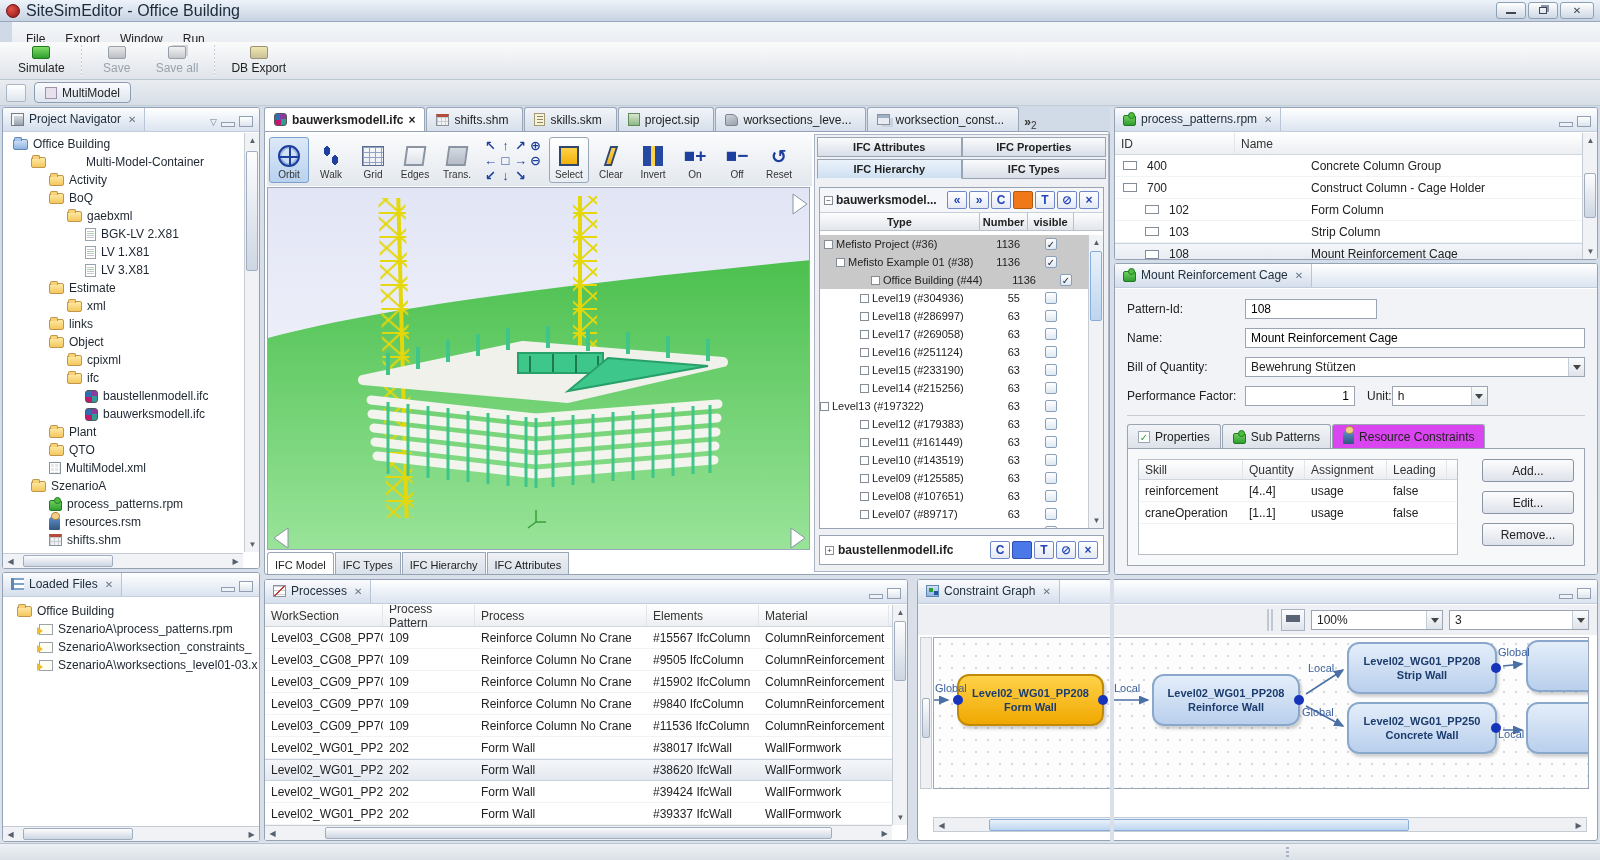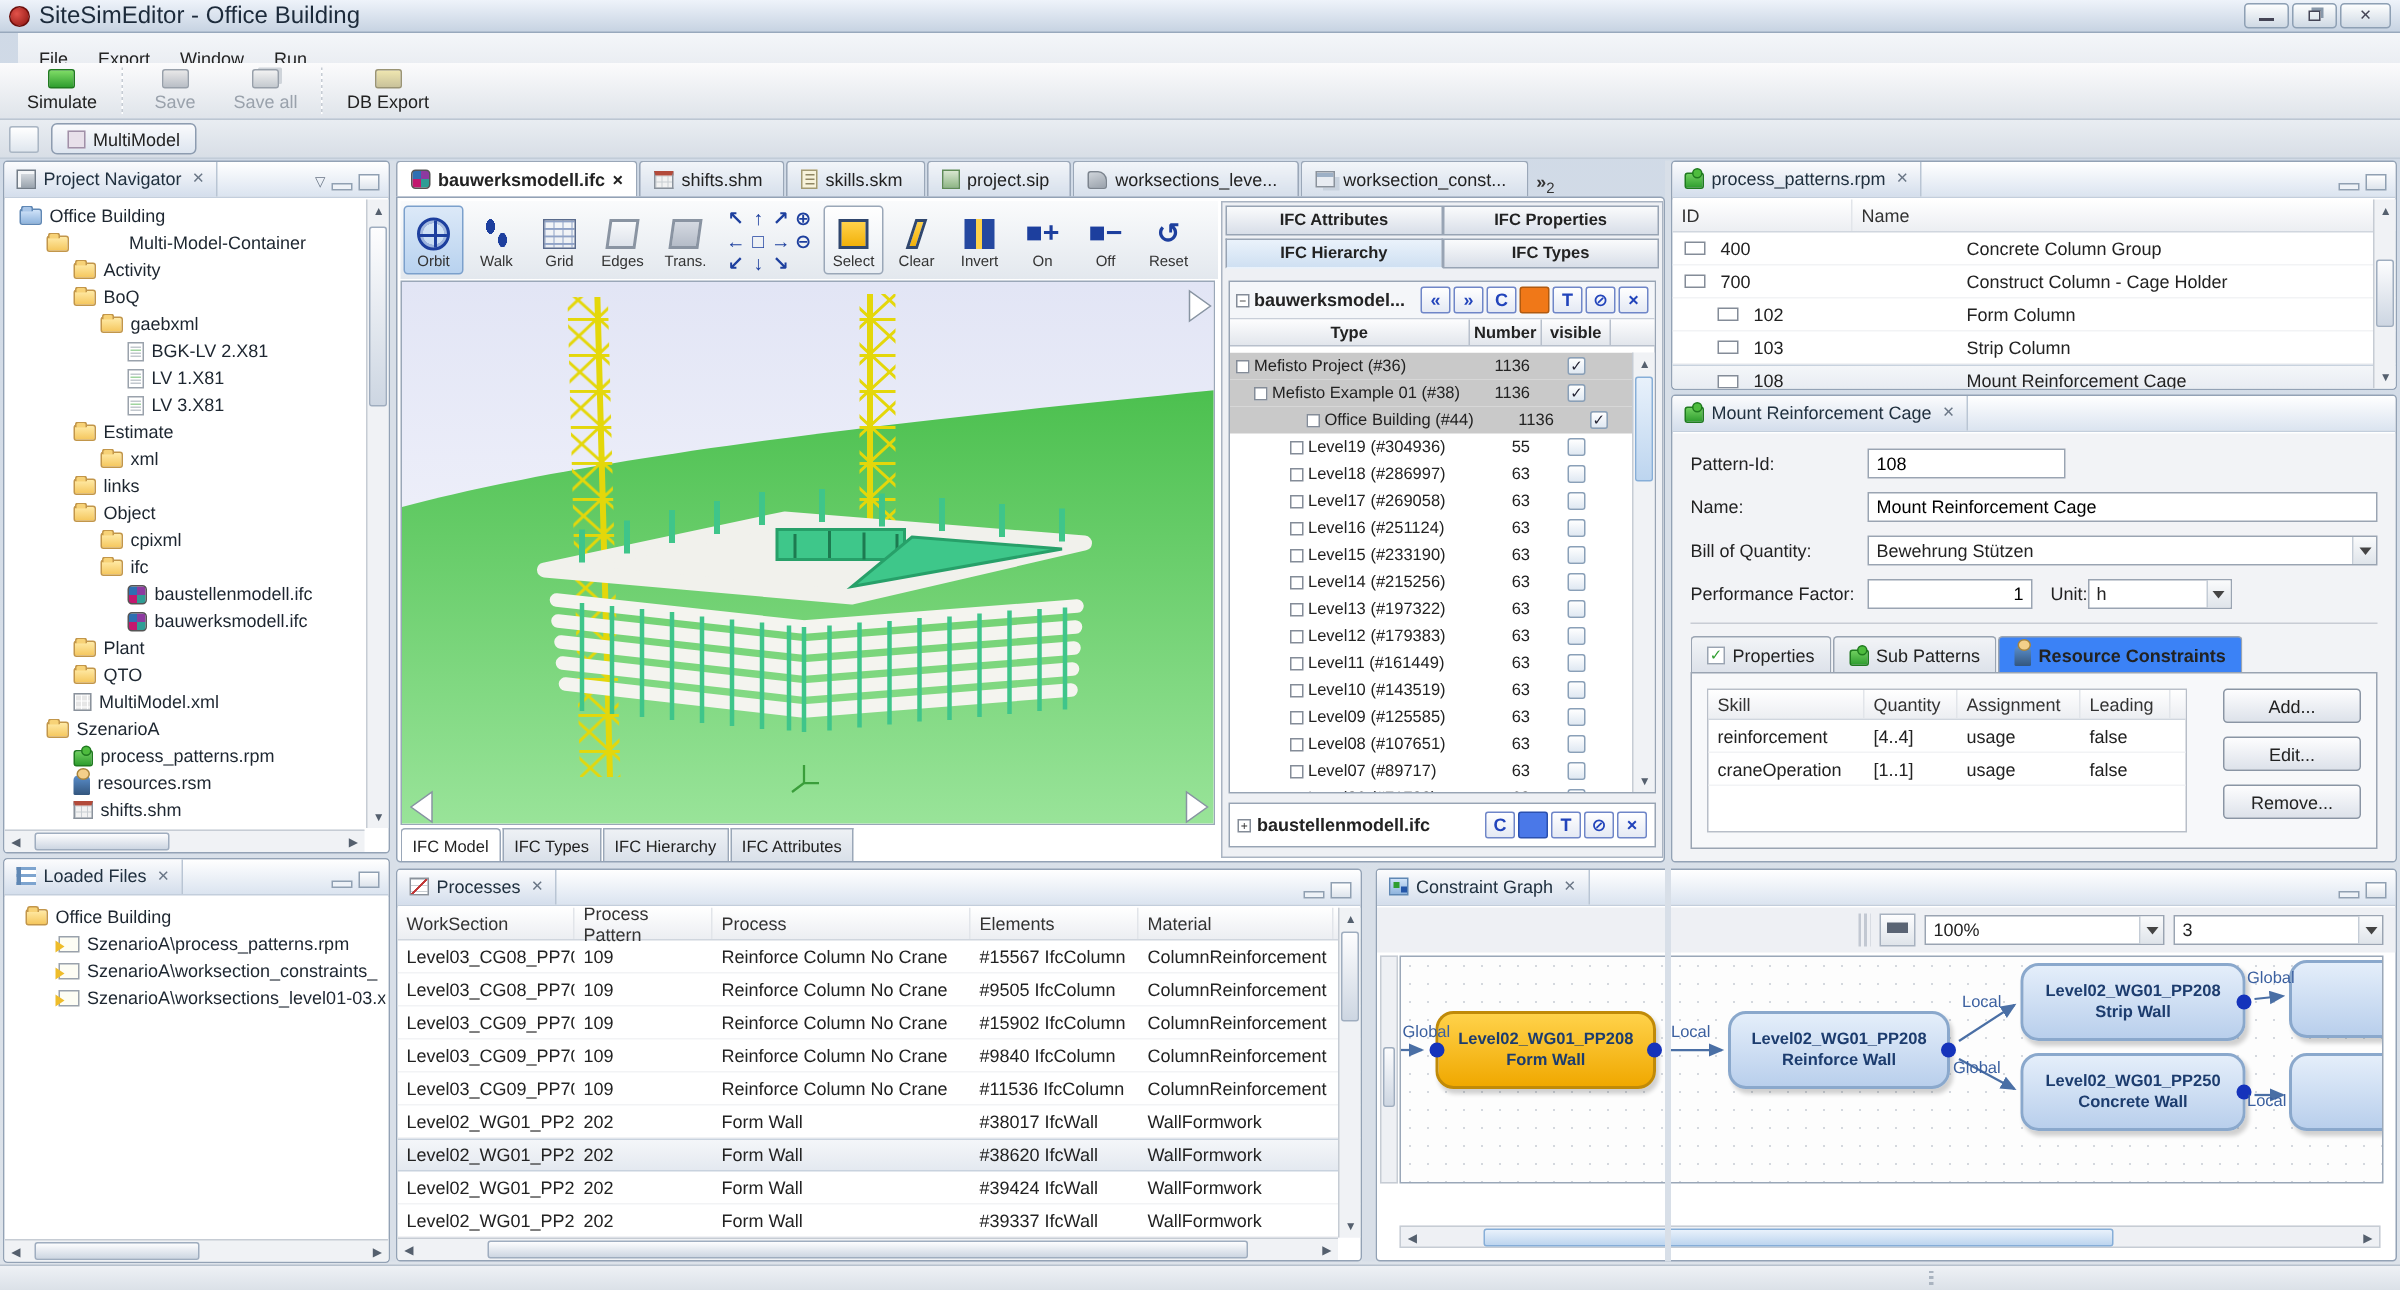--- a/index.html
+++ b/index.html
@@ -136,34 +136,34 @@
   .cagebody{position:absolute;inset:25px 0 0 0;background:#f2f3f6;padding:10px 12px}
   .frow{display:flex;align-items:center;margin-bottom:9px}
   .flabel{width:118px;color:#222}
   .tfield{height:20px;border:1px solid #9aa4b2;background:#fff;padding:1px 5px;font:inherit}
   .combo{height:20px;border:1px solid #9aa4b2;background:#fff;display:flex;align-items:center;padding-left:5px;position:relative}
   .combo .carr{margin-left:auto;width:16px;height:100%;display:flex;align-items:center;justify-content:center;border-left:1px solid #c4ccd6;background:linear-gradient(#fafbfc,#dfe4ea)}
   .tri{width:0;height:0;border-left:4px solid transparent;border-right:4px solid transparent;border-top:5px solid #444}
   .cagesep{border-top:1px solid #c8ccd4;margin:4px 0 8px}
   .cagetabs{display:flex;gap:1px;margin-bottom:0}
   .ctab{display:flex;align-items:center;gap:5px;padding:4px 10px;border:1px solid #9aa4b2;border-bottom:none;border-radius:3px 3px 0 0;background:linear-gradient(#f2f4f7,#dde2ea)}
-  .ctab.sel{background:#3b82f6;font-weight:bold;position:relative;z-index:2}
+  .ctab.sel{background:#d946ef;font-weight:normal;position:relative;z-index:2}
   .ic-check{width:12px;height:12px;background:#fff;border:1px solid #9aa4b2;color:#2f9e2f;font-size:10px;line-height:11px;text-align:center;font-weight:bold}
   .cgroup{border:1px solid #9aa4b2;background:#f7f8fa;padding:10px;display:flex;gap:10px;min-height:118px}
   .ctable{width:320px;border:1px solid #b8bec8;background:#fff}
   .ctable .etable-head{height:20px}
   .cc-skill{width:104px}.cc-qty{width:62px}.cc-asg{width:82px}.cc-lead{width:60px}
   .cbtns{display:flex;flex-direction:column;gap:9px;margin-left:auto}
   .pushbtn{width:92px;height:23px;border:1px solid #8a95a4;border-radius:3px;background:linear-gradient(#fdfdfe,#dde2ea);font:inherit;color:#222}
   
   .gtoolbar{position:absolute;left:0;right:0;top:25px;height:30px;background:#eef0f4;display:flex;align-items:center;padding:0 8px;gap:6px}
   .ghandle{width:8px;height:22px;background:repeating-linear-gradient(90deg,#c2c8d2 0 2px,transparent 2px 4px)}
   .gprint{width:24px;height:22px;border:1px solid #a8b2c0;background:linear-gradient(#fdfdfe,#dfe4ea);position:relative}
   .gprint::before{content:"";position:absolute;left:4px;top:5px;width:14px;height:7px;background:#5a6474;box-shadow:0 8px 0 -4px #d9b23a}
-  .gcombo{width:160px}
+  .gcombo{width:132px}
   .gcanvas{position:absolute;left:15px;top:57px;width:656px;height:152px;border:1px solid #9aa7b8;background:#fdfdfd;background-image:radial-gradient(#d4d8de 1px,transparent 1px);background-size:12px 12px;overflow:hidden}
   .gnode{position:absolute;border-radius:12px;border:2px solid #8aa8cc;background:linear-gradient(#e4eefa,#b9cfec);box-shadow:2px 3px 3px rgba(0,0,0,.18);display:flex;flex-direction:column;align-items:center;justify-content:center;font-weight:bold;color:#1c3c6e;font-size:11px;line-height:14px;text-align:center}
   .gnode.orange{background:linear-gradient(#ffd24a,#f0a800);border-color:#c08a08}
   .gnode.ports-r::after,.gnode.ports-lr::after{content:"";position:absolute;right:-6px;top:50%;margin-top:-5px;width:10px;height:10px;border-radius:50%;background:#1533bb}
   .gnode.ports-lr::before{content:"";position:absolute;left:-6px;top:50%;margin-top:-5px;width:10px;height:10px;border-radius:50%;background:#1533bb}
   .glabel{position:absolute;color:#3a5f9f;font-size:11px}
   .gvscroll{position:absolute;left:2px;top:57px;width:12px;height:152px;background:#eef0f4;border:1px solid #c6ccd4}
   .ghscroll{position:absolute;left:15px;right:10px;bottom:8px;height:15px;background:#eef0f4;border:1px solid #c6ccd4}
   
   .statusbar{position:absolute;left:0;top:843px;width:1600px;height:17px;background:linear-gradient(#eef1f5,#dbe1e8);border-top:1px solid #b8c2ce}
@@ -730,21 +730,21 @@
                 <span class="expbox plus"></span>
                 <span>Level14 (#215256)</span>
               </span>
               <span class="rcell rnum">63</span>
               <span class="rcell c-vis" style="justify-content:center">
                 <span class="cb"></span>
               </span>
             </div>
 
             <div class="ifcrow">
-              <span class="rcell c-type" style="padding-left: 40px;">
+              <span class="rcell c-type" style="">
                 <span class="expbox plus"></span>
                 <span>Level13 (#197322)</span>
               </span>
               <span class="rcell rnum">63</span>
               <span class="rcell c-vis" style="justify-content:center">
                 <span class="cb"></span>
               </span>
             </div>
 
             <div class="ifcrow">

